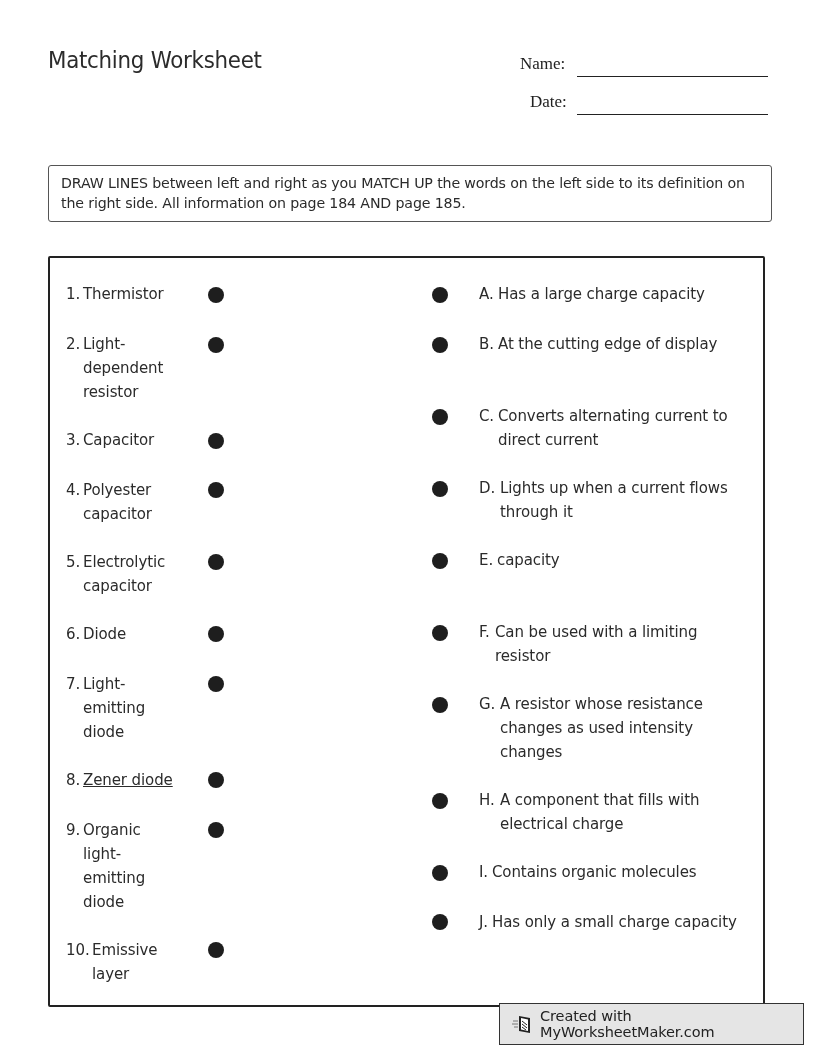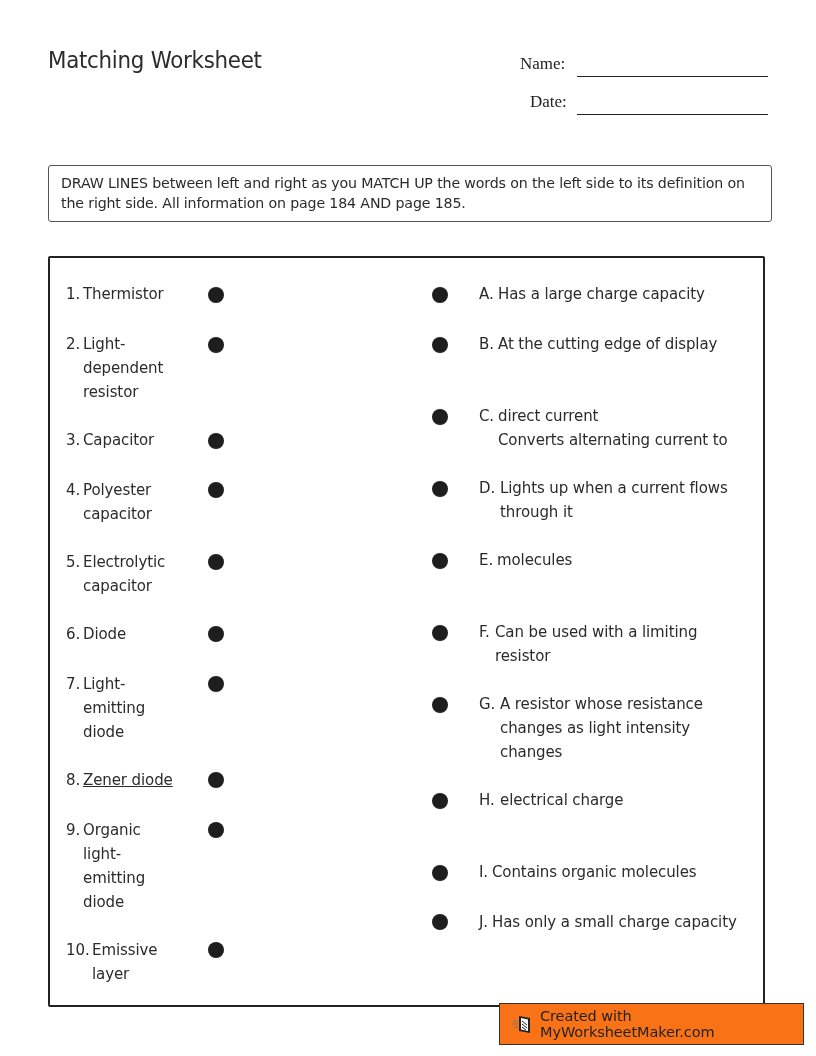--- a/index.html
+++ b/index.html
@@ -12,21 +12,21 @@
   .instructions { position: absolute; left: 48px; top: 165px; width: 704px; height: 42px;
                   border: 1px solid #555; border-radius: 3px; padding: 7px 6px 6px 12px;
                   font-size: 14.2px; line-height: 20px; color: #2b2b2b; letter-spacing: -0.15px; }
   .box { position: absolute; left: 48px; top: 256px; width: 717px; height: 751px;
          border: 2px solid #222; border-radius: 2px; box-sizing: border-box; }
   .item { position: absolute; font-size: 15px; line-height: 24px; color: #2b2b2b; letter-spacing: -0.1px; }
   .item .num { position: absolute; left: 0; top: 0; }
   .item .txt { display: block; }
   .dot { position: absolute; width: 16px; height: 16px; border-radius: 50%; background: #1e1e1e; }
   .footer-badge { position: absolute; left: 499px; top: 1003px; width: 305px; height: 42px;
-                  border: 1px solid #333; background: #f97316; box-sizing: border-box;
+                  border: 1px solid #333; background: #e5e5e5; box-sizing: border-box;
                   display: flex; align-items: center; padding-left: 12px; }
   .footer-badge .txt { font-size: 14.5px; color: #222; margin-left: 6px; letter-spacing: -0.1px; }
 </style>
 </head>
 <body>
 
 <div class="title">Matching Worksheet</div>
 
 <div class="field-label" style="left:520px; top:54px;">Name:</div>
 <div class="field-line" style="left:577px; top:76px; width:191px;"></div>
@@ -116,45 +116,46 @@
   <div class="item" style="left:479px; top:282px;">
     <span class="num">A.</span>
     <span class="txt" style="padding-left:19px;">Has a large charge capacity</span>
   </div>
   <div class="item" style="left:479px; top:332px;">
     <span class="num">B.</span>
     <span class="txt" style="padding-left:19px;">At the cutting edge of display</span>
   </div>
   <div class="item" style="left:479px; top:404px;">
     <span class="num">C.</span>
+    <span class="txt" style="padding-left:19px;">Converts alternating current to</span>
     <span class="txt" style="padding-left:19px;">direct current</span>
-    <span class="txt" style="padding-left:19px;">Converts alternating current to</span>
   </div>
   <div class="item" style="left:479px; top:476px;">
     <span class="num">D.</span>
     <span class="txt" style="padding-left:21px;">Lights up when a current flows</span>
     <span class="txt" style="padding-left:21px;">through it</span>
   </div>
   <div class="item" style="left:479px; top:548px;">
     <span class="num">E.</span>
-    <span class="txt" style="padding-left:18px;">molecules</span>
+    <span class="txt" style="padding-left:18px;">capacity</span>
   </div>
   <div class="item" style="left:479px; top:620px;">
     <span class="num">F.</span>
     <span class="txt" style="padding-left:16px;">Can be used with a limiting</span>
     <span class="txt" style="padding-left:16px;">resistor</span>
   </div>
   <div class="item" style="left:479px; top:692px;">
     <span class="num">G.</span>
     <span class="txt" style="padding-left:21px;">A resistor whose resistance</span>
-    <span class="txt" style="padding-left:21px;">changes as light intensity</span>
+    <span class="txt" style="padding-left:21px;">changes as used intensity</span>
     <span class="txt" style="padding-left:21px;">changes</span>
   </div>
   <div class="item" style="left:479px; top:788px;">
     <span class="num">H.</span>
+    <span class="txt" style="padding-left:21px;">A component that fills with</span>
     <span class="txt" style="padding-left:21px;">electrical charge</span>
   </div>
   <div class="item" style="left:479px; top:860px;">
     <span class="num">I.</span>
     <span class="txt" style="padding-left:13px;text-align:center;">Contains organic molecules</span>
   </div>
   <div class="item" style="left:479px; top:910px;">
     <span class="num">J.</span>
     <span class="txt" style="padding-left:13px;">Has only a small charge capacity</span>
   </div>

